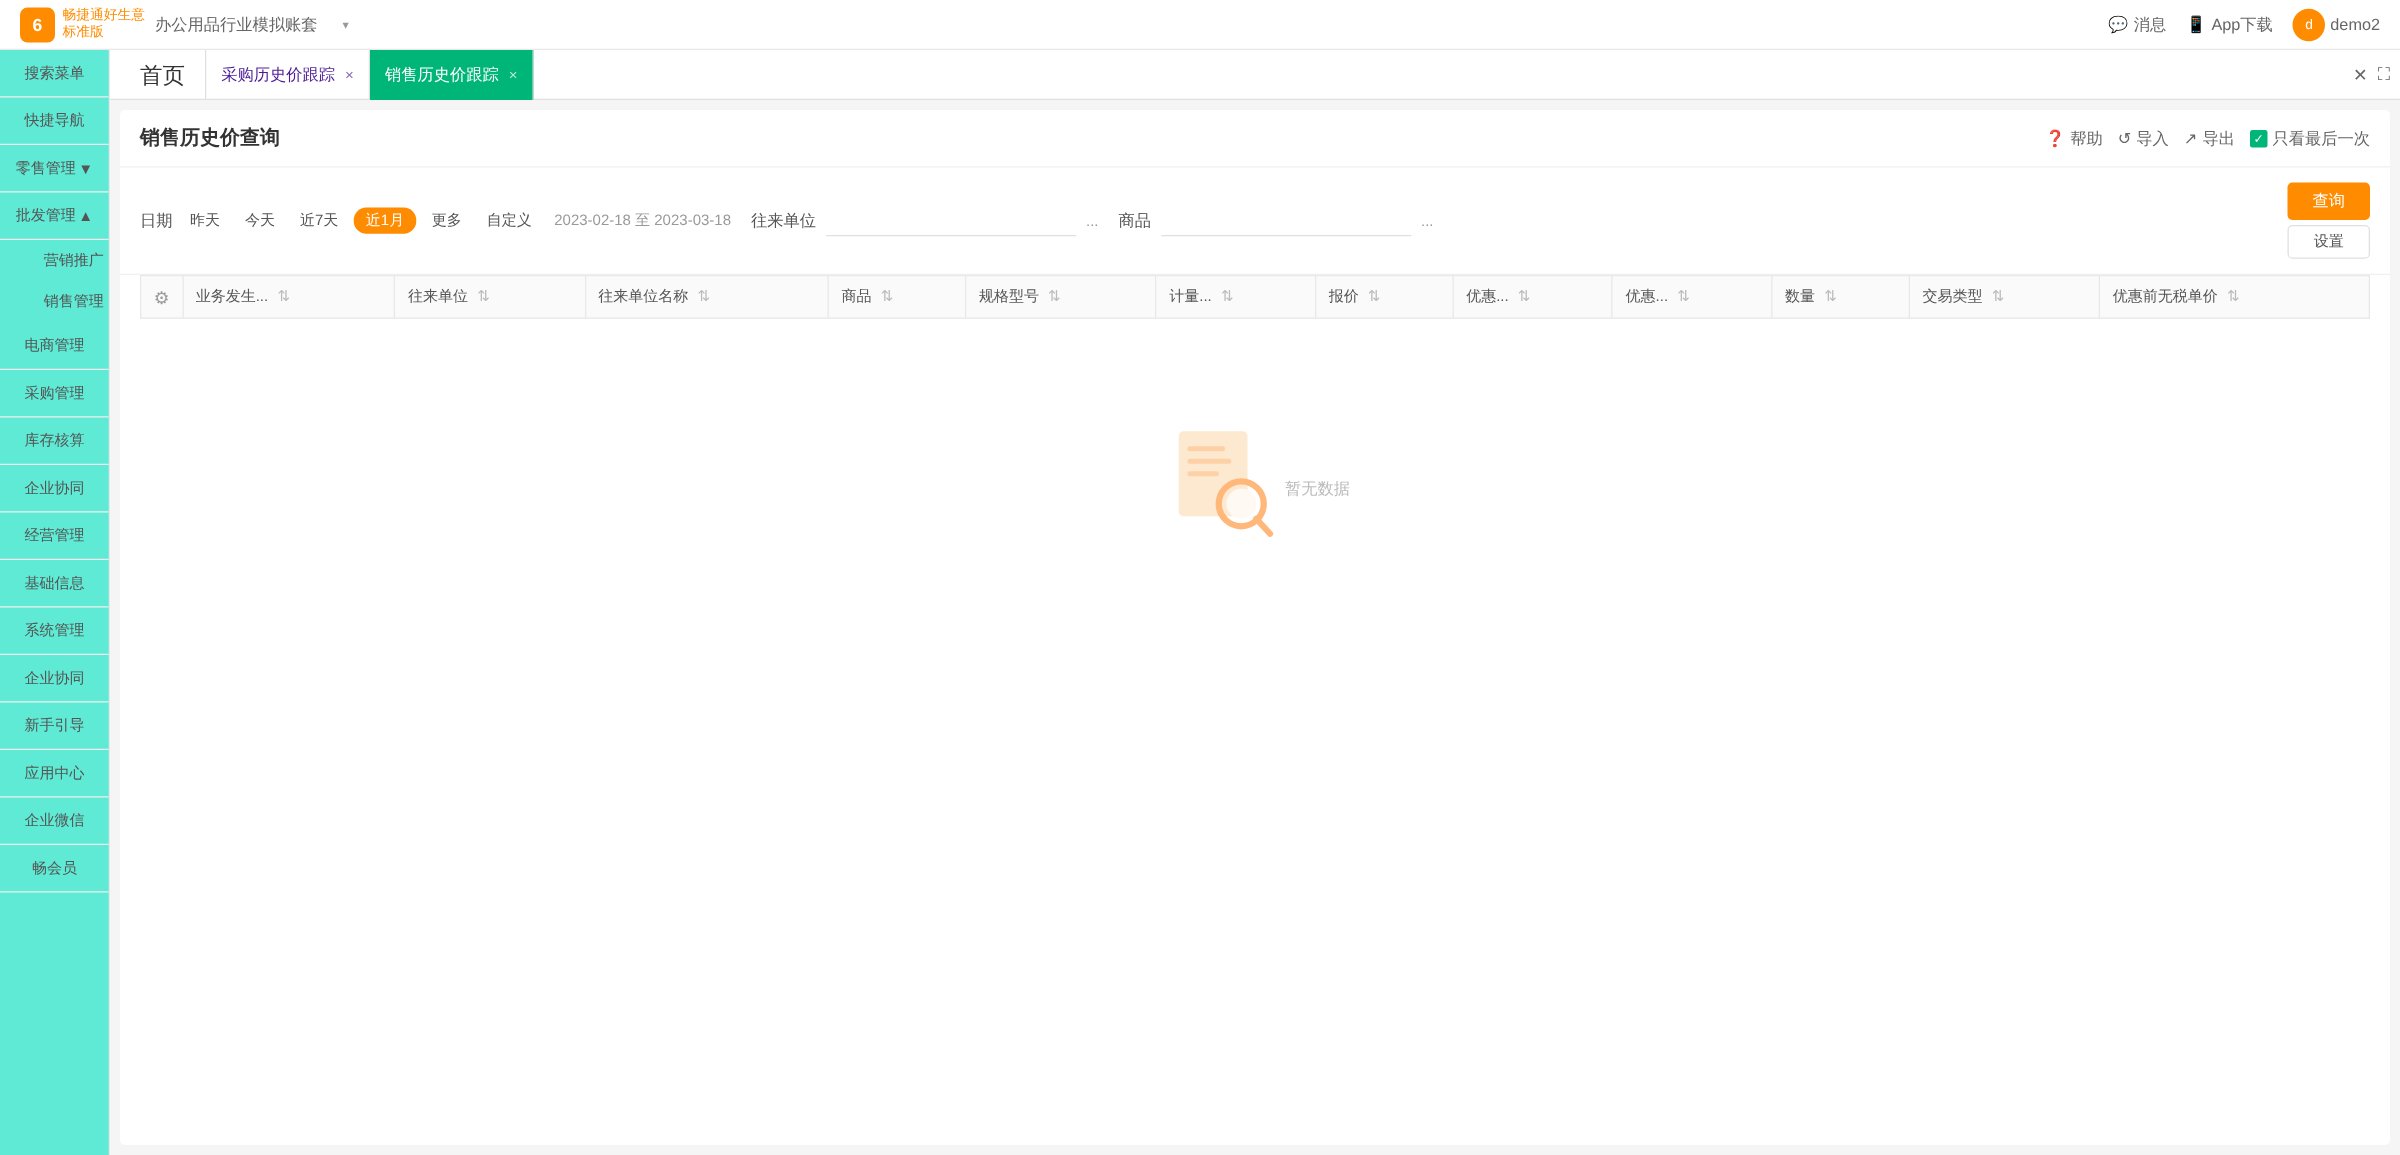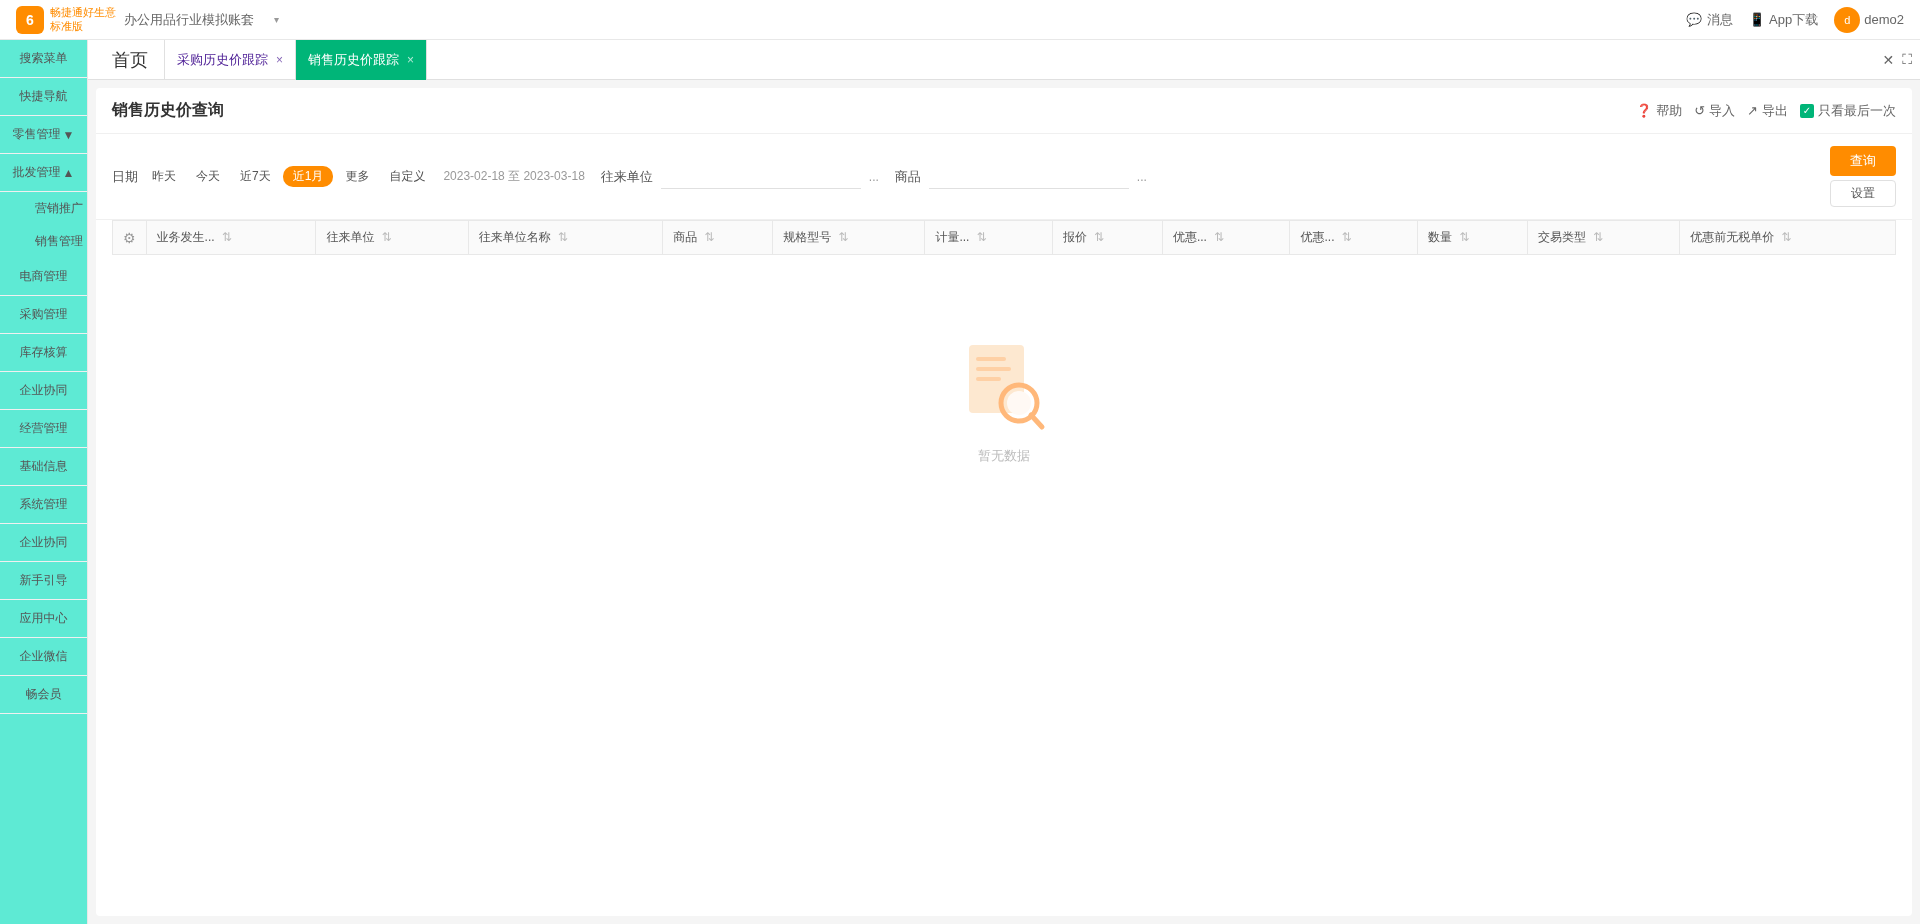--- a/index.html
+++ b/index.html
@@ -70,21 +70,21 @@
 
     
     .table-container { padding: 0 16px 16px; }
     .data-table { width: 100%; border-collapse: collapse; font-size: 12px; }
     .data-table th { background: #fafafa; border: 1px solid #e8e8e8; padding: 8px 10px; text-align: left; color: #555; font-weight: normal; white-space: nowrap; }
     .data-table th .sort-arrows { color: #bbb; margin-left: 4px; }
     .th-settings { width: 32px; text-align: center; }
     .gear-icon { color: #999; font-size: 14px; cursor: pointer; }
 
     
-    .empty-state { display: flex; flex-direction: column; align-items: center; justify-content: center; padding: 80px 0; }
+    .empty-state { display: flex; align-items: center; justify-content: center; padding: 80px 0; }
     .empty-text { color: #bbb; font-size: 13px; margin-top: 12px; }
 
     
     .empty-illustration { width: 100px; height: 100px; position: relative; display: flex; align-items: center; justify-content: center; }
   </style>
 </head>
 <body>
 
 <div class="app-container">
 

